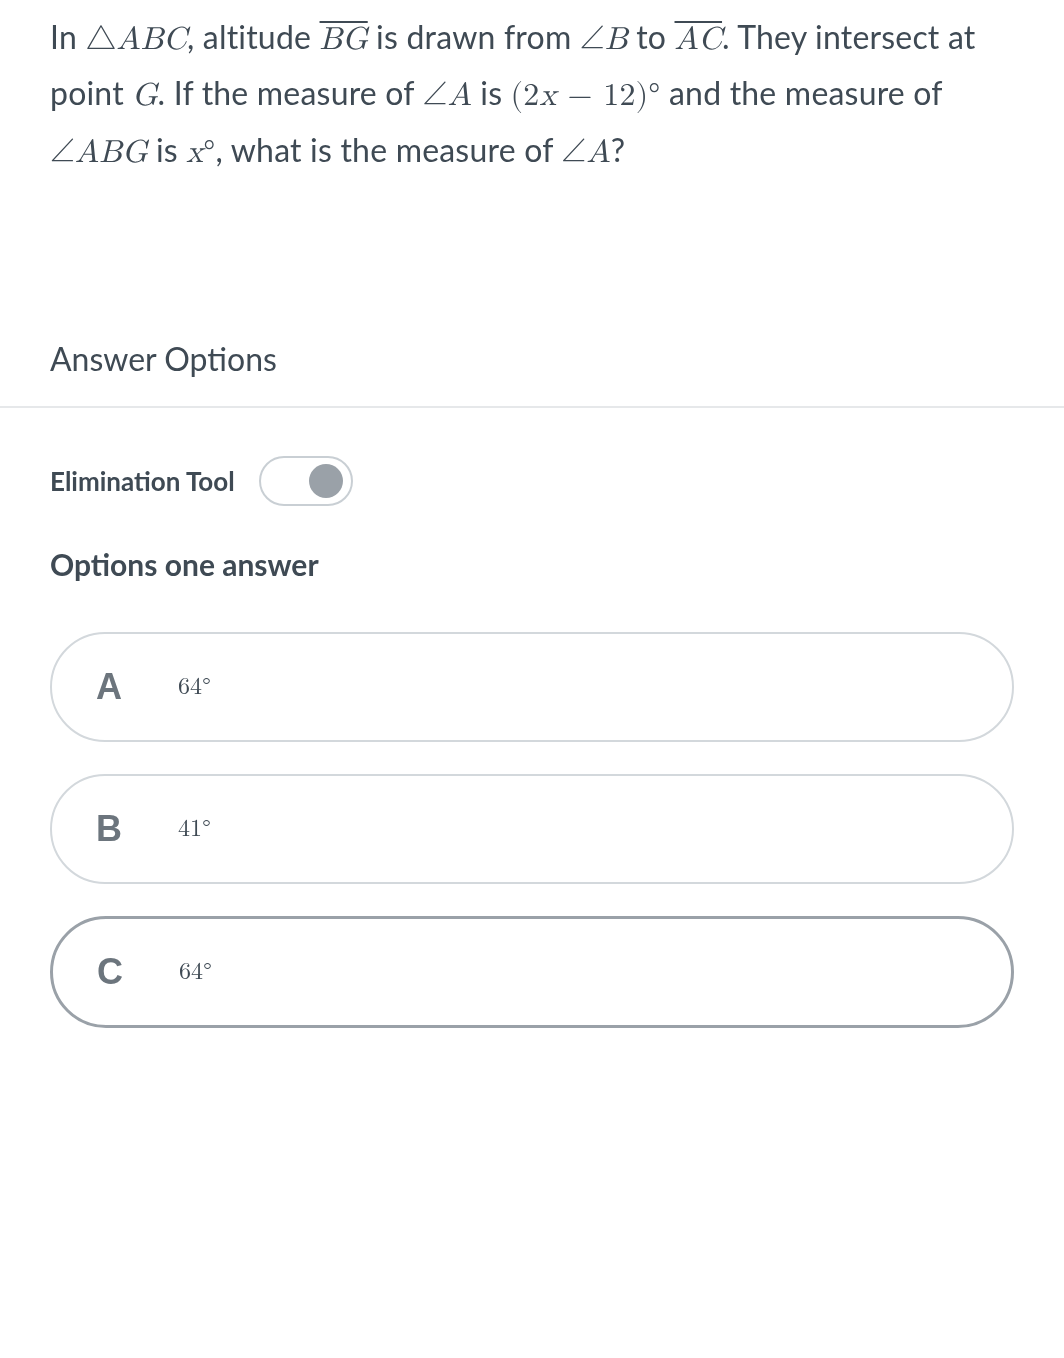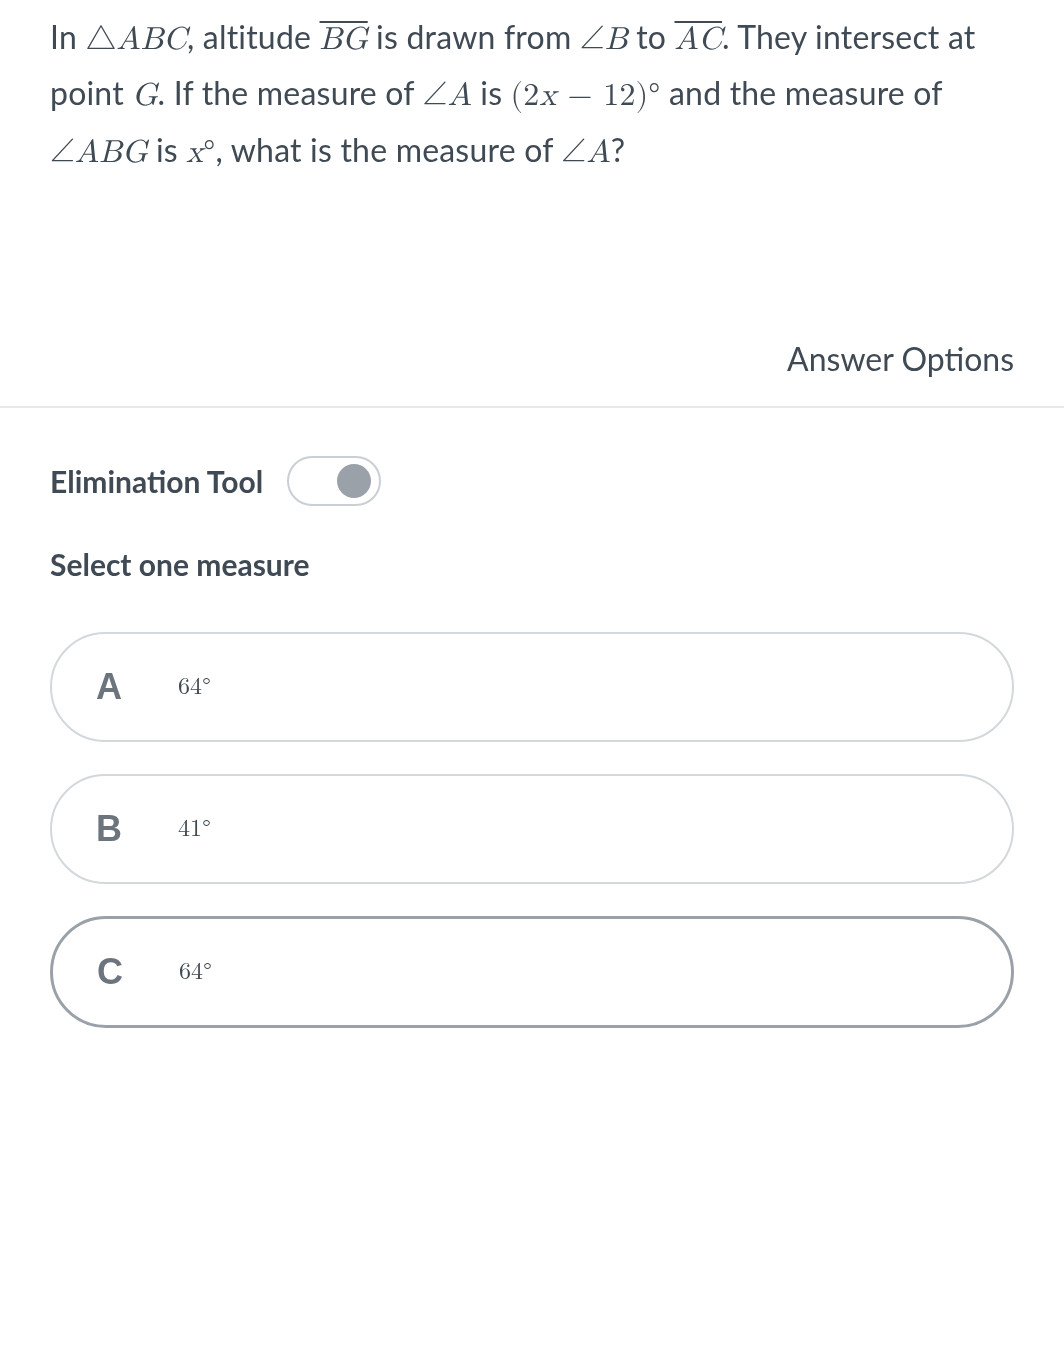--- a/index.html
+++ b/index.html
@@ -33,36 +33,35 @@
   }
   .italic {
     font-style: italic;
   }
   .section-heading {
     font-size: 32px;
     color: #3f4a54;
     font-weight: 400;
     margin-top: 160px;
     margin-bottom: 28px;
-    text-align: right;
   }
   .divider {
     border: none;
     border-top: 2px solid #e6e8ea;
     margin-left: -50px;
     margin-right: -50px;
   }
   .elim-row {
     display: flex;
     align-items: center;
     gap: 24px;
     margin-top: 48px;
   }
   .elim-label {
-    font-size: 30px;
+    font-size: 26px;
     font-weight: 700;
     color: #3f4a54;
     text-align: center;
   }
   .toggle {
     width: 94px;
     height: 50px;
     border-radius: 999px;
     border: 2px solid #c9cfd4;
     background: #ffffff;
@@ -128,21 +127,21 @@
 
 <hr class="divider">
 
 <div class="elim-row">
   <span class="elim-label">Elimination Tool</span>
   <span class="toggle">
     <span class="toggle-knob"></span>
   </span>
 </div>
 
-<div class="select-label">Select one measure</div>
+<div class="select-label">Options one answer</div>
 
 <div class="options">
 
   <div class="option">
     <span class="option-letter">A</span>
     <span class="option-text">64°</span>
   </div>
 
   <div class="option">
     <span class="option-letter">B</span>

